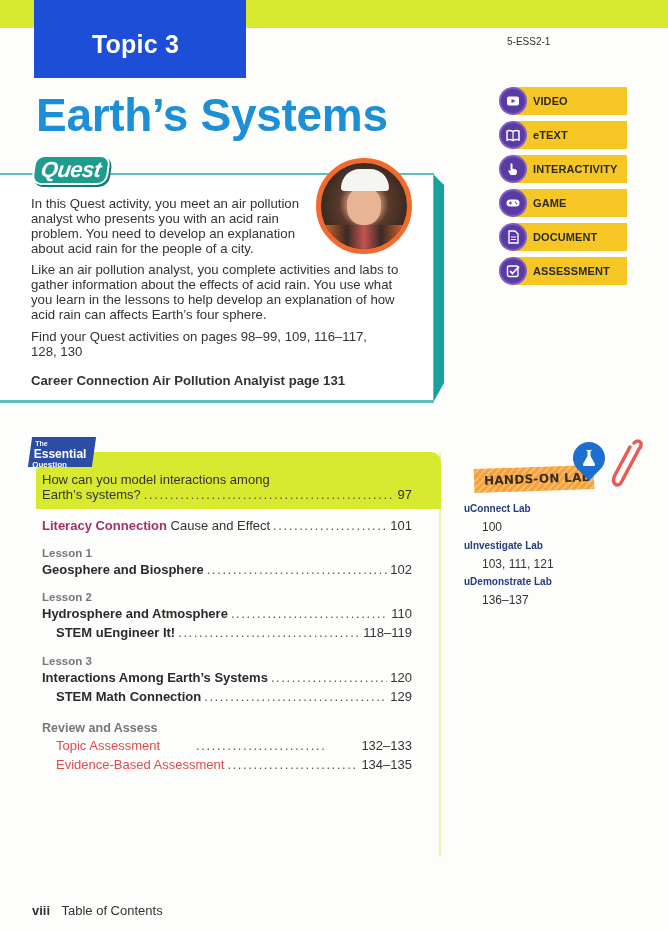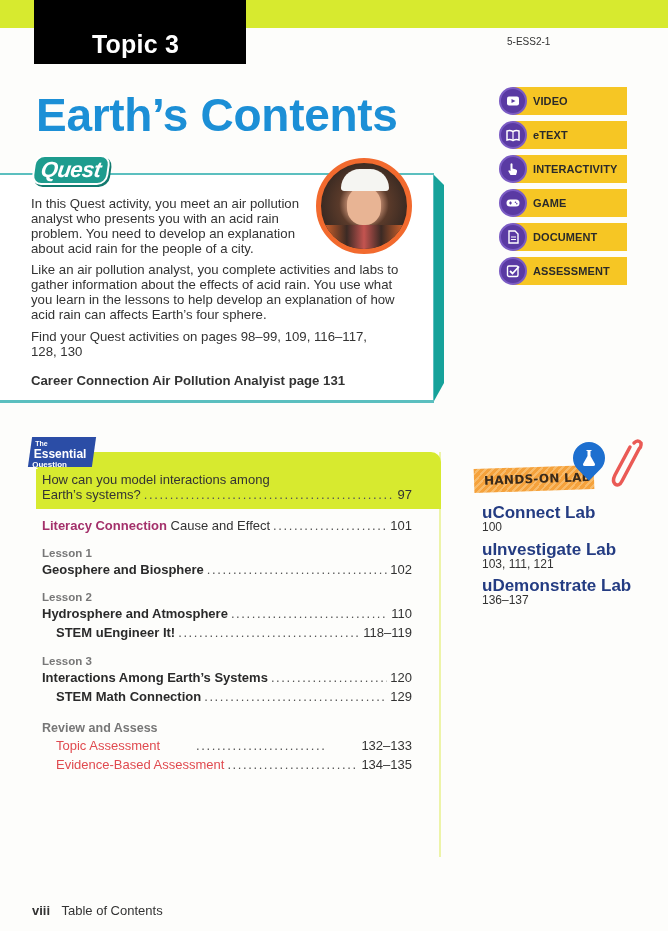--- a/index.html
+++ b/index.html
@@ -1,20 +1,20 @@
 <!DOCTYPE html>
 <html><head>
   <meta charset="utf-8">
   <style>
     * { box-sizing: border-box; margin: 0; padding: 0; }
     html, body { width: 668px; height: 931px; overflow: hidden; background: #fdfdfb; }
     body { position: relative; font-family: "Liberation Sans", sans-serif; color: #333; }
 
     .top-band { position: absolute; left: 0; top: 0; width: 668px; height: 28px; background: #d7ea2f; }
-    .topic-tab { position: absolute; left: 34px; top: 0; width: 212px; height: 64px; background: #000000; }
+    .topic-tab { position: absolute; left: 34px; top: 0; width: 212px; height: 78px; background: #1d4ed8; }
     .topic-tab span { position: absolute; left: 58px; top: 30px; font-size: 25px; font-weight: bold; color: #fff; letter-spacing: 0.2px; }
     .standard-code { position: absolute; left: 507px; top: 36px; font-size: 10px; color: #333; }
 
     .title { position: absolute; left: 36px; top: 88px; font-size: 46px; font-weight: bold; color: #1c8fd6; letter-spacing: -0.3px; }
 
     
     .quest-box { position: absolute; left: 0; top: 173px; width: 434px; height: 230px; border-top: 2px solid #5bbfbf; border-bottom: 3px solid #5bbfbf; border-right: 1px solid #5bbfbf; background: #fff; }
     .quest-shadow { position: absolute; left: 434px; top: 175px; width: 10px; height: 226px; background: #16a29a; clip-path: polygon(0 0, 100% 10px, 100% 92%, 0 100%); }
     .quest-logo { position: absolute; left: 33px; top: 155px; padding: 1px 6px; background: #1e9c8e; border: 2px solid #fff; border-radius: 10px; box-shadow: 2px 2px 0 #127a6f; transform: skewX(-8deg); }
     .quest-logo span { display: block; font-size: 22px; font-weight: bold; font-style: italic; color: #fff; letter-spacing: -0.5px; line-height: 24px; }
@@ -55,36 +55,36 @@
     .red { color: #e04a4f; }
     .lesson-label { position: absolute; left: 42px; font-size: 11.5px; font-weight: bold; color: #777; }
     .review-label { position: absolute; left: 42px; top: 721px; font-size: 12.5px; font-weight: bold; color: #777; }
 
     
     .hol-tag { position: absolute; left: 474px; top: 467px; width: 120px; height: 24px; background: repeating-linear-gradient(135deg, #f5a23c 0 3px, #f8bb6a 3px 5px); transform: rotate(-2deg); }
     .hol-tag span { position: absolute; left: 10px; top: 5px; font-size: 12px; font-weight: bold; color: #3a2a1a; font-family: "DejaVu Sans", sans-serif; letter-spacing: 0.3px; }
     .hol-flask { position: absolute; left: 573px; top: 442px; width: 32px; height: 32px; border-radius: 50% 50% 50% 0; transform: rotate(-45deg); background: #1d6fcf; }
     .hol-flask svg { position: absolute; left: 6px; top: 6px; width: 20px; height: 20px; transform: rotate(45deg); }
     .paperclip { position: absolute; left: 604px; top: 437px; width: 40px; height: 60px; }
-    .lab-name { position: absolute; left: 482px; font-size: 17px; font-weight: bold; color: #243c82; }
+    .lab-name { position: absolute; left: 464px; font-size: 10px; font-weight: bold; color: #243c82; }
     .lab-pages { position: absolute; left: 482px; font-size: 12px; color: #333; }
 
     
     .footer { position: absolute; left: 32px; top: 903px; font-size: 13px; color: #333; }
     .footer .folio { font-weight: bold; margin-right: 8px; }
   </style>
 </head>
 <body>
 
 <div class="top-band"></div>
 <div class="topic-tab">
   <span>Topic 3</span>
 </div>
 <div class="standard-code">5-ESS2-1</div>
-<div class="title">Earth’s Contents</div>
+<div class="title">Earth’s Systems</div>
 
 <div class="quest-box"></div>
 <div class="quest-shadow"></div>
 <div class="quest-logo">
   <span>Quest</span>
 </div>
 <div class="quest-photo">
   <div class="vest"></div>
   <div class="face"></div>
   <div class="helmet"></div>

